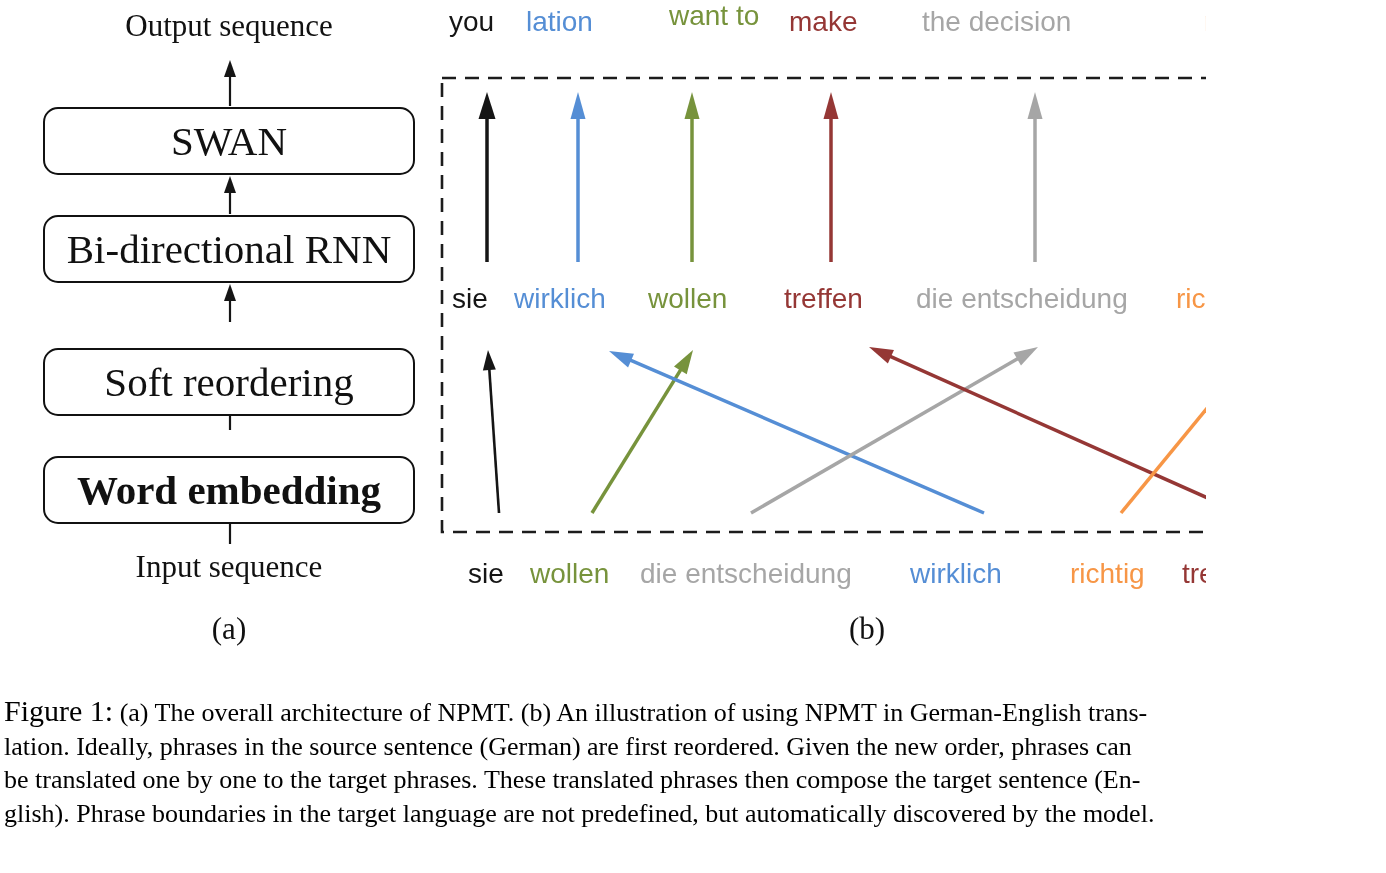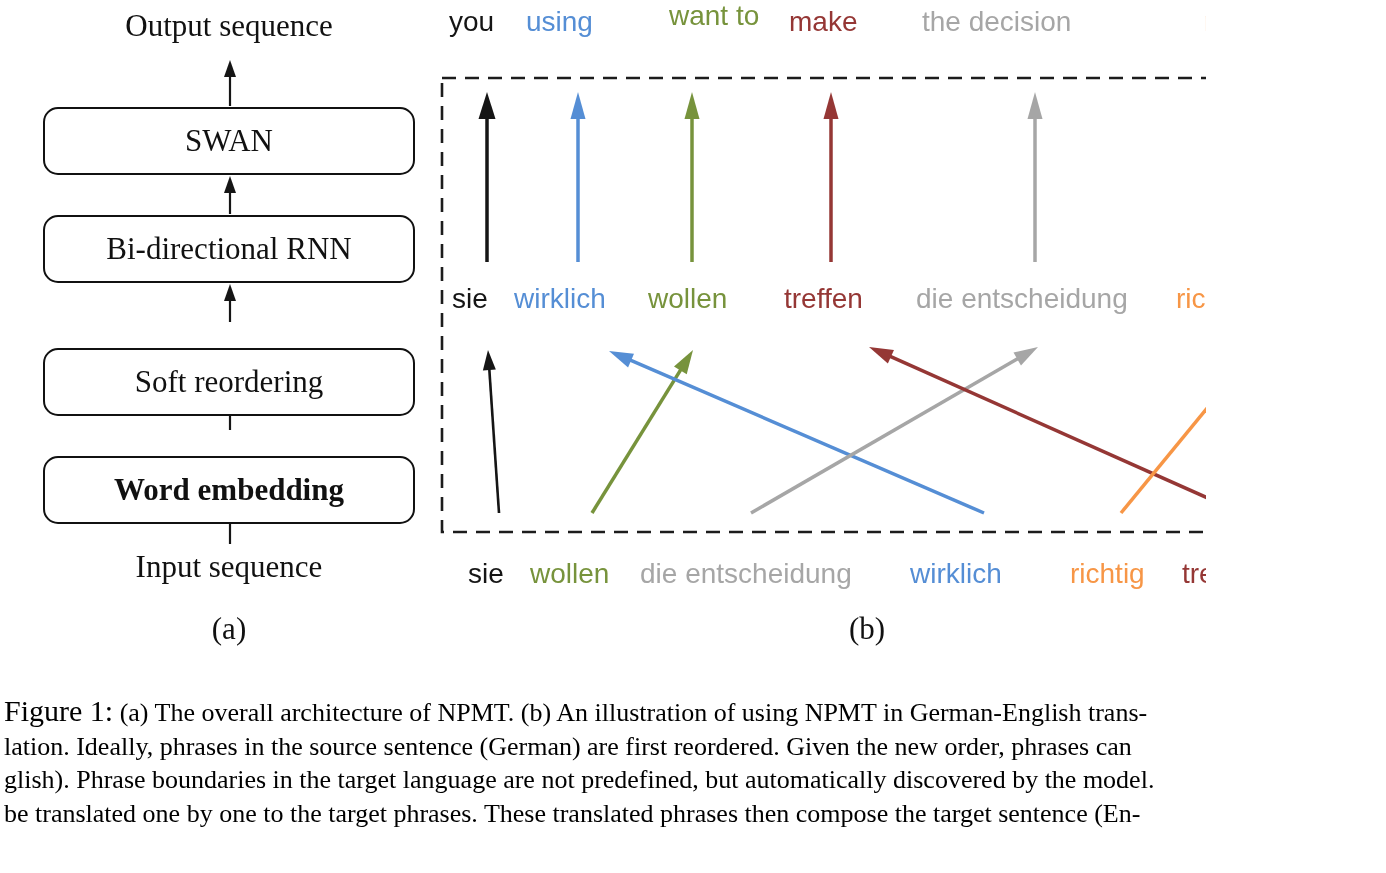--- a/index.html
+++ b/index.html
@@ -18,21 +18,21 @@
   .seq-label{
     position:absolute;left:43px;width:372px;
     text-align:center;font-size:31px;color:#111;
   }
   .seq-label.out{top:8px;}
   .seq-label.in{top:549px;}
   .archbox{
     position:absolute;left:43px;width:372px;height:68px;
     border:2px solid #111;border-radius:15px;
     display:flex;align-items:center;justify-content:center;
-    font-size:31px;background:#fff;box-sizing:border-box;
+    font-size:41px;background:#fff;box-sizing:border-box;
   }
   .archbox.b0{top:107px;}
   .archbox.b1{top:215px;}
   .archbox.b2{top:308px;margin-top:40px;}
   .archbox.b3{top:456px;font-weight:bold;}
   .sublabel{position:absolute;font-size:31px;color:#111;text-align:center;}
   .sublabel.a{left:43px;width:372px;top:611px;}
   .sublabel.b{left:667px;width:400px;top:611px;}
 
   
@@ -146,21 +146,21 @@
       <span>Word embedding</span>
     </div>
 
     <div class="seq-label in">Input sequence</div>
 
     <div class="sublabel a">(a)</div>
     <div class="sublabel b">(b)</div>
 
     <div id="words-layer">
         <span class="w" style="left: 449px; top: 6px; color: rgb(21, 21, 21);">you</span>
-        <span class="w" style="left: 526px; top: 6px; color: rgb(85, 142, 213);">using</span>
+        <span class="w" style="left: 526px; top: 6px; color: rgb(85, 142, 213);">lation</span>
         <span class="w" style="left: 645px; top: 0; color: rgb(119, 147, 60); margin-left: 24px;">want to</span>
         <span class="w" style="left: 789px; top: 6px; color: rgb(149, 55, 53);">make</span>
         <span class="w" style="left: 922px; top: 6px; color: rgb(166, 166, 166);">the decision</span>
         <span class="w" style="left: 1204px; top: 6px; color: rgb(247, 150, 70);">model</span>
         <span class="w" style="left: 452px; top: 283px; color: rgb(21, 21, 21);">sie</span>
         <span class="w" style="left: 514px; top: 283px; color: rgb(85, 142, 213);">wirklich</span>
         <span class="w" style="left: 648px; top: 283px; color: rgb(119, 147, 60);">wollen</span>
         <span class="w" style="left: 784px; top: 283px; color: rgb(149, 55, 53);">treffen</span>
         <span class="w" style="left: 916px; top: 283px; color: rgb(166, 166, 166);">die entscheidung</span>
         <span class="w" style="left: 1176px; top: 283px; color: rgb(247, 150, 70);">richtig</span>
@@ -172,16 +172,16 @@
         <span class="w" style="left: 1182px; top: 558px; color: rgb(149, 55, 53);">treffen</span>
       </div>
   </div>
 
   <div class="caption">
     <div class="cap-block">
       <span class="cap-label">Figure 1:</span>
       <span class="cap-line">(a) The overall architecture of NPMT. (b) An illustration of using NPMT in German-English trans-</span>
     </div>
     <div class="cap-block cap-line">lation.  Ideally, phrases in the source sentence (German) are first reordered.  Given the new order, phrases can</div>
+    <div class="cap-block cap-line">be translated one by one to the target phrases.  These translated phrases then compose the target sentence (En-</div>
     <div class="cap-block cap-line">glish).  Phrase boundaries in the target language are not predefined, but automatically discovered by the model.</div>
-    <div class="cap-block cap-line">be translated one by one to the target phrases.  These translated phrases then compose the target sentence (En-</div>
   </div>
 </div>
 
 </body></html>

